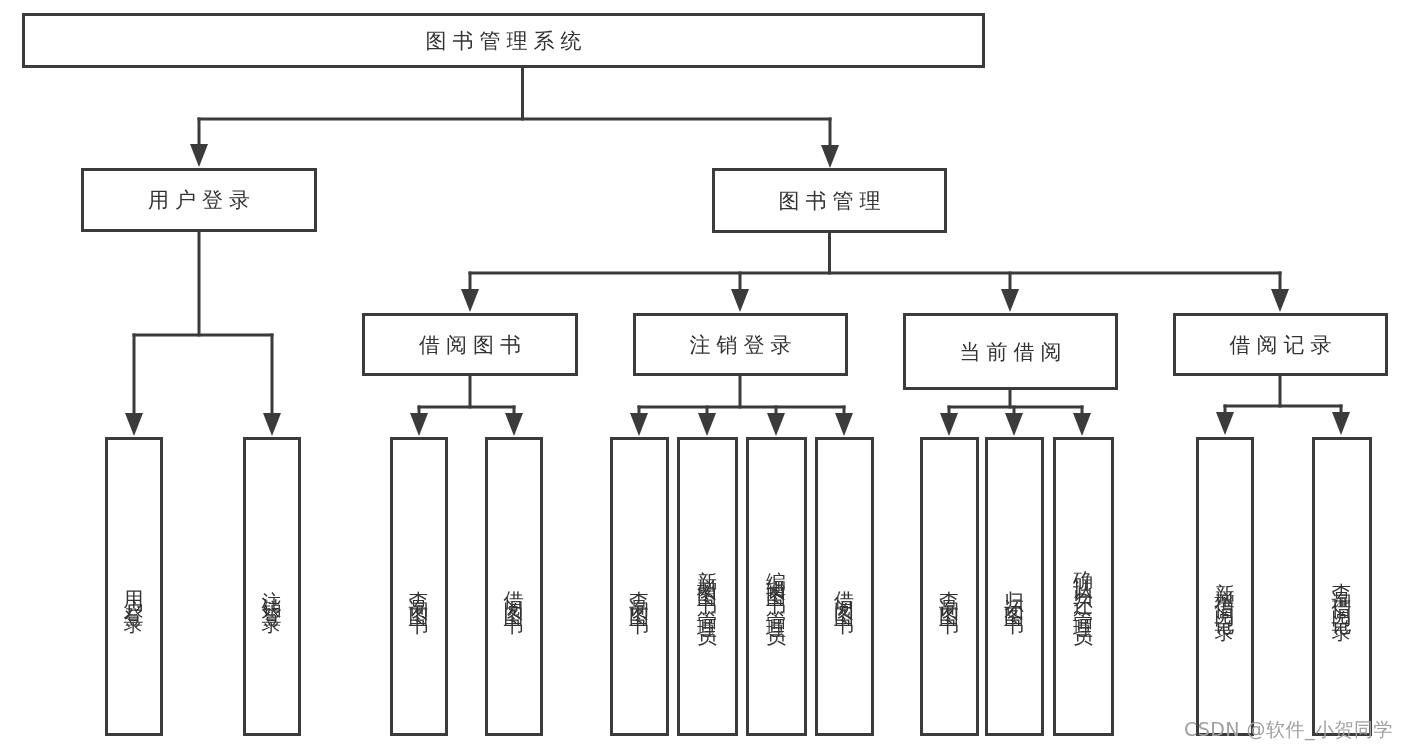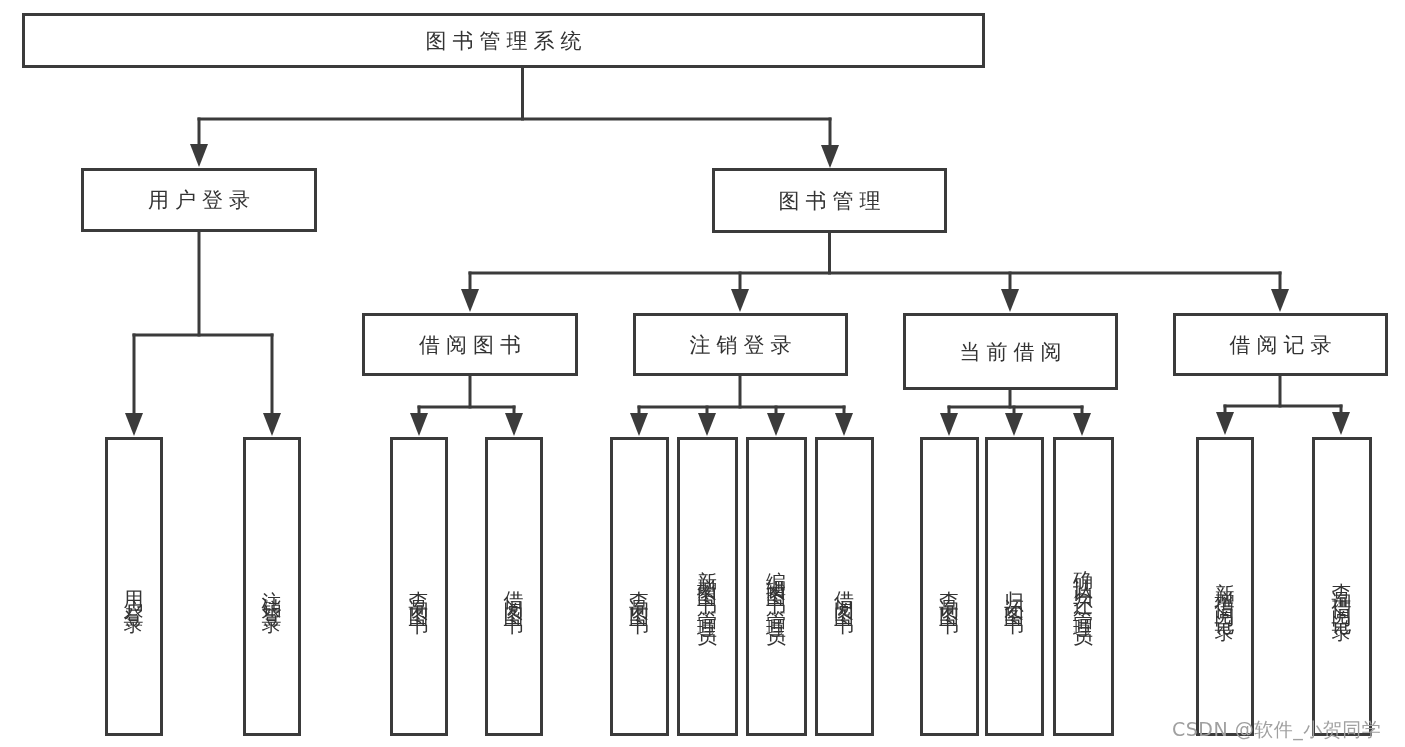--- a/index.html
+++ b/index.html
@@ -48,21 +48,21 @@
   .watermark {
     position: absolute;
     left: 1172px;
     top: 717px;
     width: 233px;
     font-size: 19px;
     letter-spacing: 0.5px;
     color: #a0a0a0;
     white-space: nowrap;
     z-index: 5;
-    text-align: left;
+    text-align: center;
   }
 </style>
 </head>
 <body>
 
 <div class="canvas">
 
   <svg class="connectors" viewBox="0 0 1405 747" xmlns="http://www.w3.org/2000/svg">
     <g stroke="#3b3b3b" stroke-width="3" fill="none">
 

